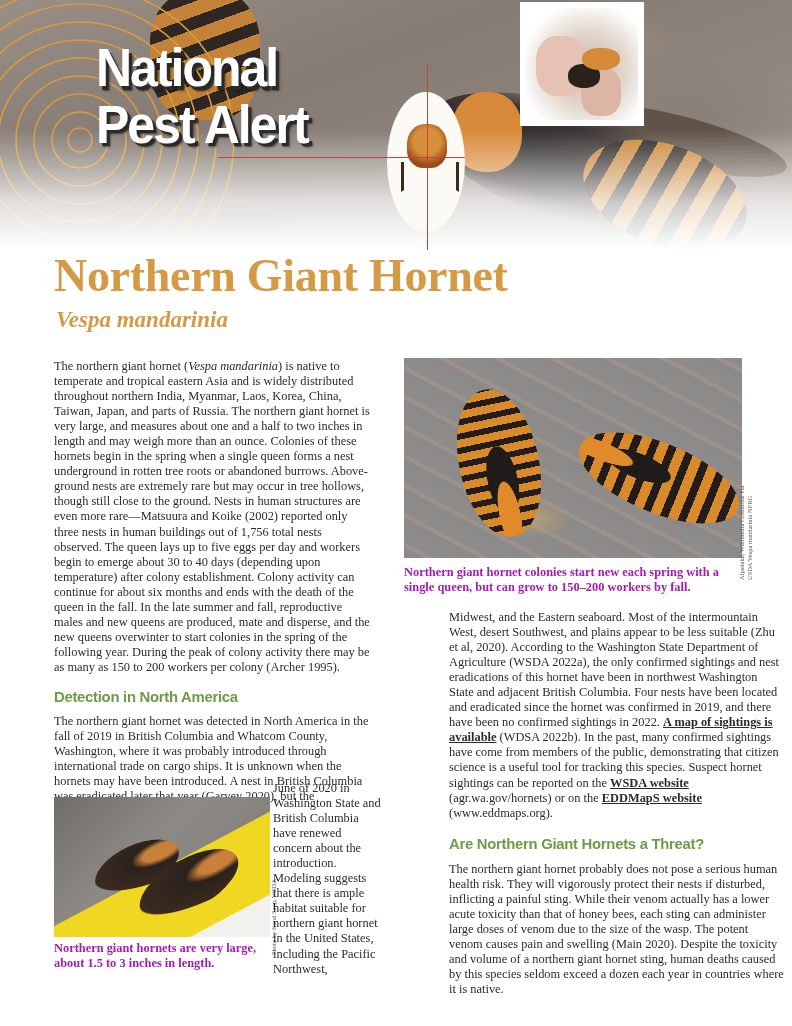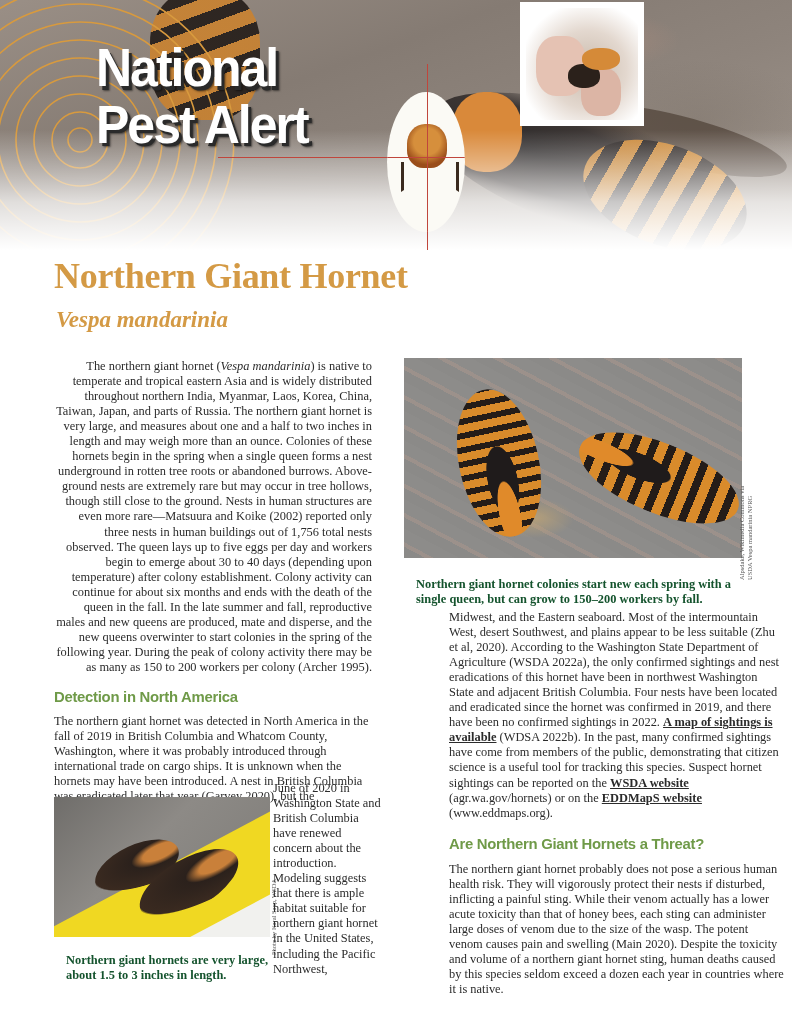--- a/index.html
+++ b/index.html
@@ -93,21 +93,21 @@
       border-radius: 45%; background: #d58a38;
     }
     .inset-bug-b {
       position: absolute; left: 42px; top: 56px; width: 32px; height: 24px;
       border-radius: 45%; background: #2b211b;
     }
     
     .main-title {
       position: absolute; left: 54px; top: 252px; margin: 0;
       font-family: "Liberation Serif", "DejaVu Serif", serif;
-      font-weight: bold; font-size: 36px; line-height: 48px;
+      font-weight: bold; font-size: 46px; line-height: 48px;
       color: #d49a45; letter-spacing: -0.3px;
     }
     .sci-name {
       position: absolute; left: 56px; top: 306px; margin: 0;
       font-family: "Liberation Serif", "DejaVu Serif", serif;
       font-style: italic; font-weight: bold; font-size: 23px; line-height: 28px;
       color: #d49a45;
     }
     
     .col-text {
@@ -134,21 +134,21 @@
     .wasp { position: absolute; border-radius: 50%; }
     .credit-right {
       position: absolute; left: 738px; top: 470px; width: 120px; height: 20px;
       transform: rotate(-90deg); transform-origin: left top;
       font-family: "Liberation Serif", "DejaVu Serif", serif;
       font-size: 6.5px; line-height: 8px; color: #555;
       top: 580px;
     }
     .caption {
       font-family: "Liberation Serif", "DejaVu Serif", serif;
-      font-weight: bold; font-size: 12.4px; line-height: 15px; color: #14532d; margin: 12px;
+      font-weight: bold; font-size: 12.4px; line-height: 15px; color: #a21caf; margin: 0;
     }
     
     .fig-left { position: absolute; left: 54px; top: 797px; width: 216px; height: 140px; overflow: hidden;
       background: linear-gradient(135deg, #6f6d6a 0%, #8d8a86 40%, #7b7975 100%);
     }
     .ruler {
       position: absolute; left: 10px; top: 10px; width: 320px; height: 160px;
       background: #f0d822; transform: rotate(-28deg); transform-origin: 0 0;
       top: 140px; left: -20px;
     }
@@ -210,21 +210,21 @@
   <div class="hero-title">
     <div>National</div>
     <div>Pest Alert</div>
   </div>
 </div>
 
 <h1 class="main-title">Northern Giant Hornet</h1>
 <h2 class="sci-name">Vespa mandarinia</h2>
 
 <div class="left-col">
-  <p class="col-text" style="text-align:right;">
+  <p class="col-text" style="text-align:left;">
     <span>The northern giant hornet (</span><em>Vespa mandarinia</em><span>) is native to temperate and tropical eastern Asia and is widely distributed throughout northern India, Myanmar, Laos, Korea, China, Taiwan, Japan, and parts of Russia. The northern giant hornet is very large, and measures about one and a half to two inches in length and may weigh more than an ounce. Colonies of these hornets begin in the spring when a single queen forms a nest underground in rotten tree roots or abandoned burrows. Above-ground nests are extremely rare but may occur in tree hollows, though still close to the ground. Nests in human structures are even more rare—Matsuura and Koike (2002) reported only three nests in human buildings out of 1,756 total nests observed. The queen lays up to five eggs per day and workers begin to emerge about 30 to 40 days (depending upon temperature) after colony establishment. Colony activity can continue for about six months and ends with the death of the queen in the fall. In the late summer and fall, reproductive males and new queens are produced, mate and disperse, and the new queens overwinter to start colonies in the spring of the following year. During the peak of colony activity there may be as many as 150 to 200 workers per colony (Archer 1995).</span>
   </p>
   <h3 class="section-heading" style="margin-top:13px;">Detection in North America</h3>
   <p class="col-text" style="margin-top:8px;">The northern giant hornet was detected in North America in the fall of 2019 in British Columbia and Whatcom County, Washington, where it was probably introduced through international trade on cargo ships. It is unknown when the hornets may have been introduced. A nest in British Columbia was eradicated later that year (Garvey 2020), but the discoveries of queens in late May and</p>
 </div>
 
 <div class="fig-left">
   <div class="ruler"></div>
   <div class="ruler-white"></div>
   <div class="wasp" style="left:38px;top:48px;width:90px;height:44px;transform:rotate(-25deg);background:radial-gradient(ellipse at 80% 40%,#c9803a 0 18%,#2b211c 30%,#3a2a20 70%,transparent 72%);"></div>

